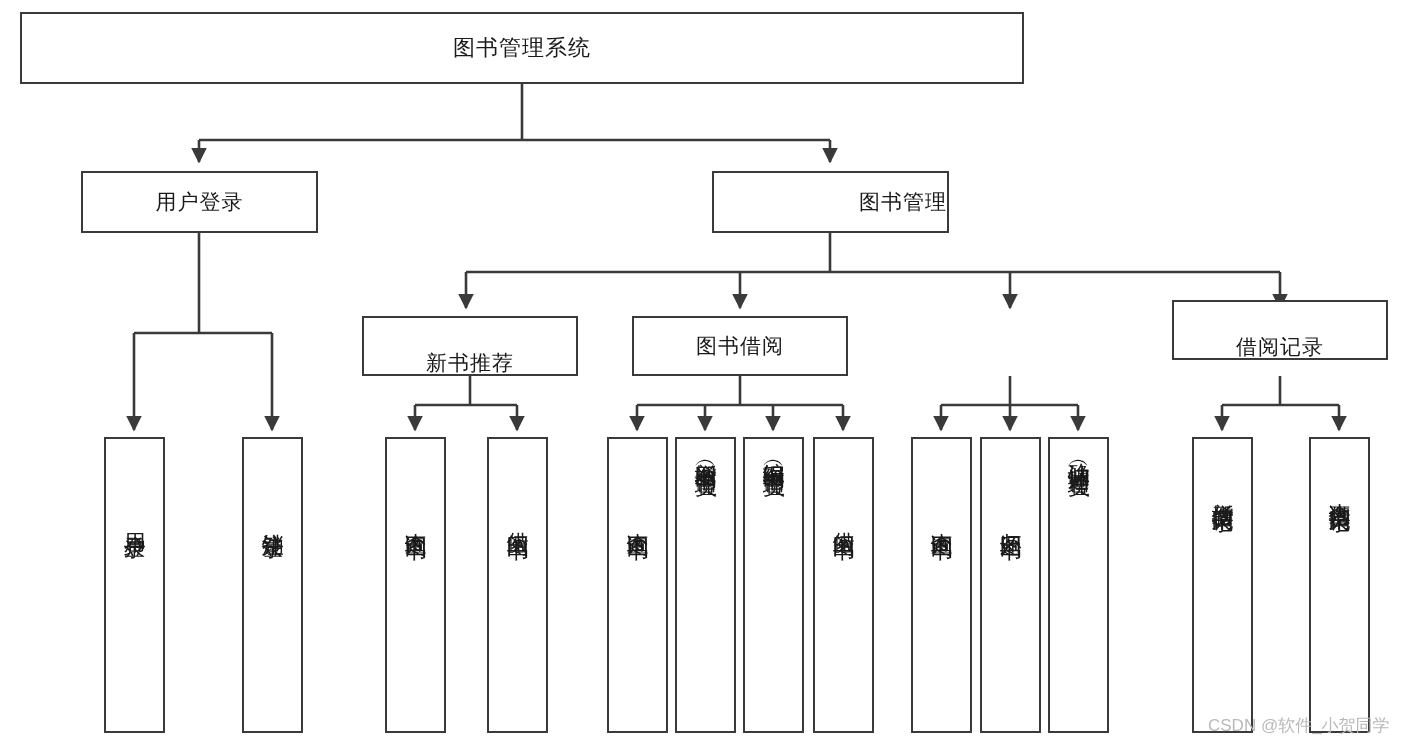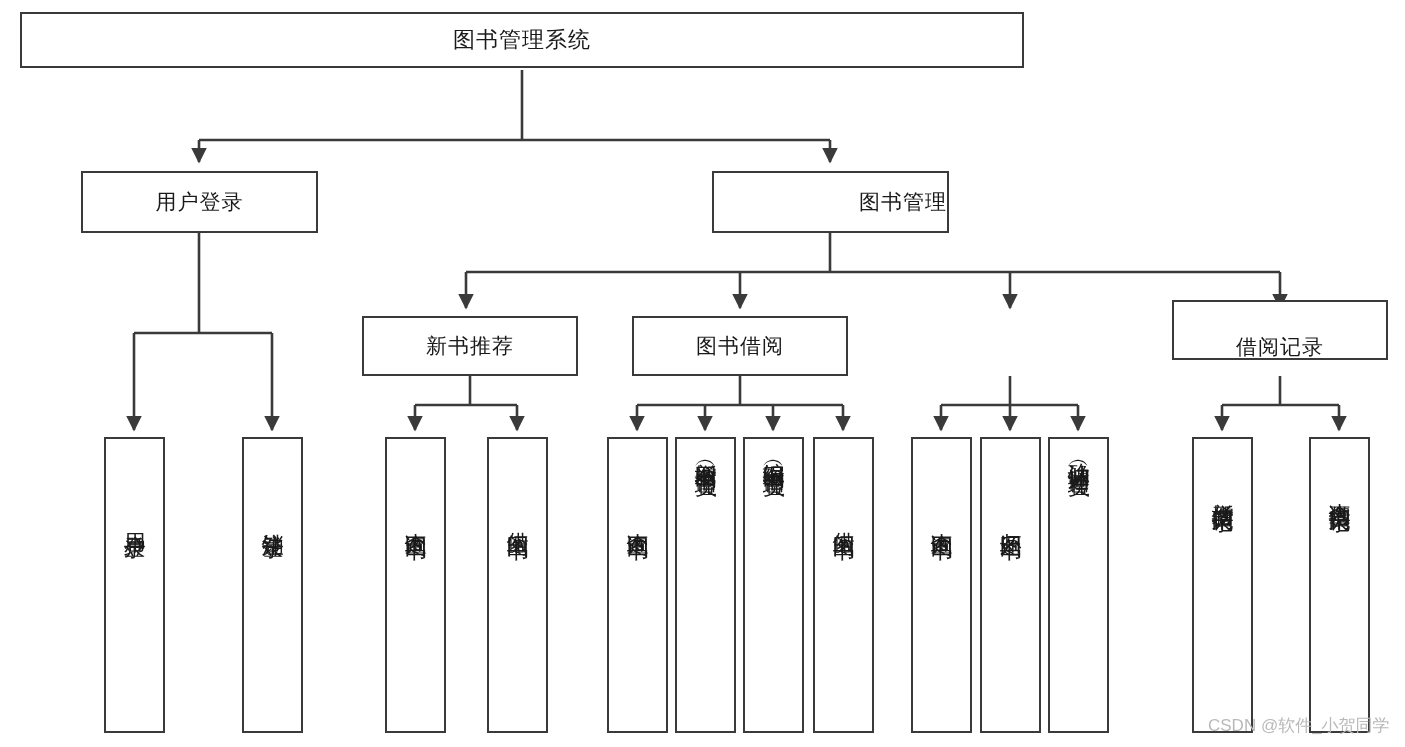--- a/index.html
+++ b/index.html
@@ -133,33 +133,33 @@
       <path d="M 1010 405 L 1010 430" marker-end="url(#arrow)"></path>
       <path d="M 1078 405 L 1078 430" marker-end="url(#arrow)"></path>
 
       <path d="M 1280 376 L 1280 405"></path>
       <path d="M 1222 405 L 1339 405"></path>
       <path d="M 1222 405 L 1222 430" marker-end="url(#arrow)"></path>
       <path d="M 1339 405 L 1339 430" marker-end="url(#arrow)"></path>
     </g>
   </svg>
 
-  <div class="node horiz root" style="left:20px; top:12px; width:1004px; height:56px;">
+  <div class="node horiz root" style="left:20px; top:12px; width:1004px; height:72px;">
     <span class="node-label">图书管理系统</span>
   </div>
 
   <div class="node horiz" style="left:81px; top:171px; width:237px; height:62px;">
     <span class="node-label">用户登录</span>
   </div>
 
   <div class="node horiz" style="left:712px; top:171px; width:237px; height:62px;justify-content:flex-end;">
     <span class="node-label">图书管理</span>
   </div>
 
-  <div class="node horiz" style="left:362px; top:316px; width:216px; height:60px;">
+  <div class="node horiz" style="left:362px; top:316px; width:216px; height:60px;align-items:flex-end;">
     <span class="node-label">新书推荐</span>
   </div>
 
   <div class="node horiz" style="left:632px; top:316px; width:216px; height:60px;">
     <span class="node-label">图书借阅</span>
   </div>
 
 
   <div class="node horiz" style="left:1172px; top:300px; width:216px; height:60px;align-items:flex-end;">
     <span class="node-label">借阅记录</span>

